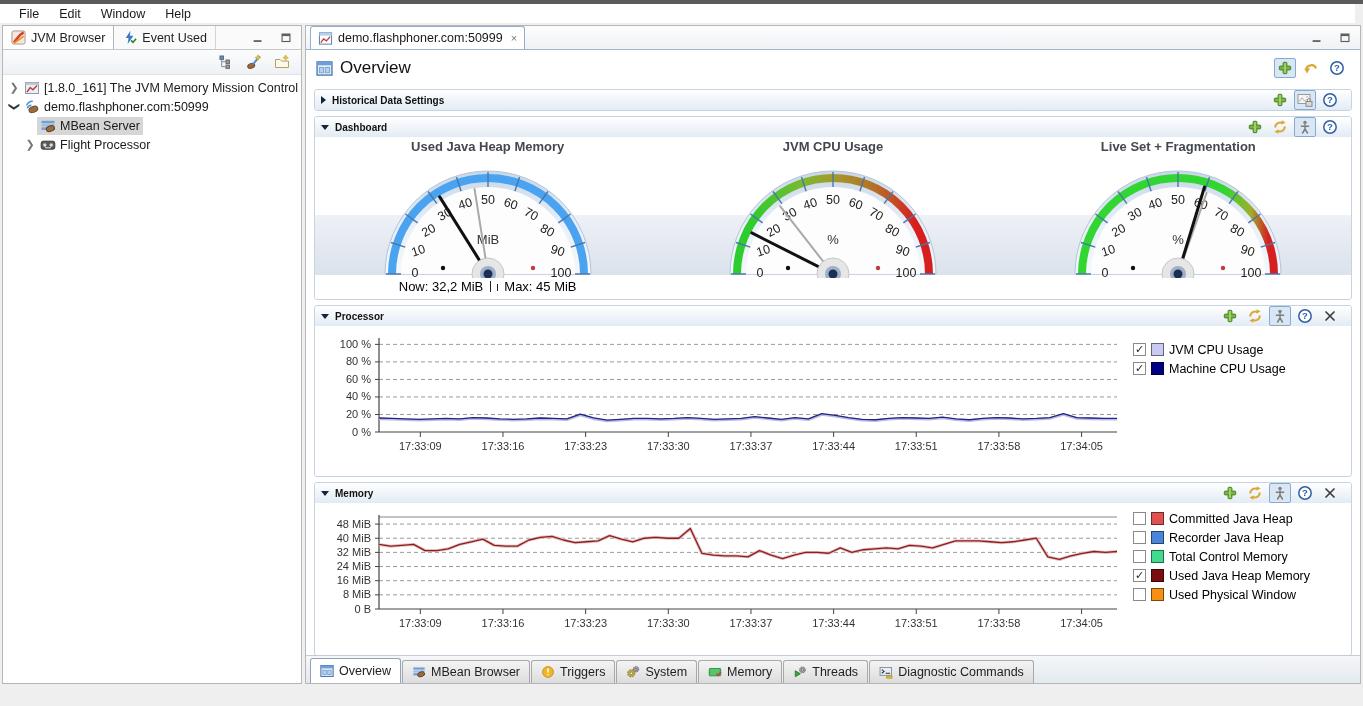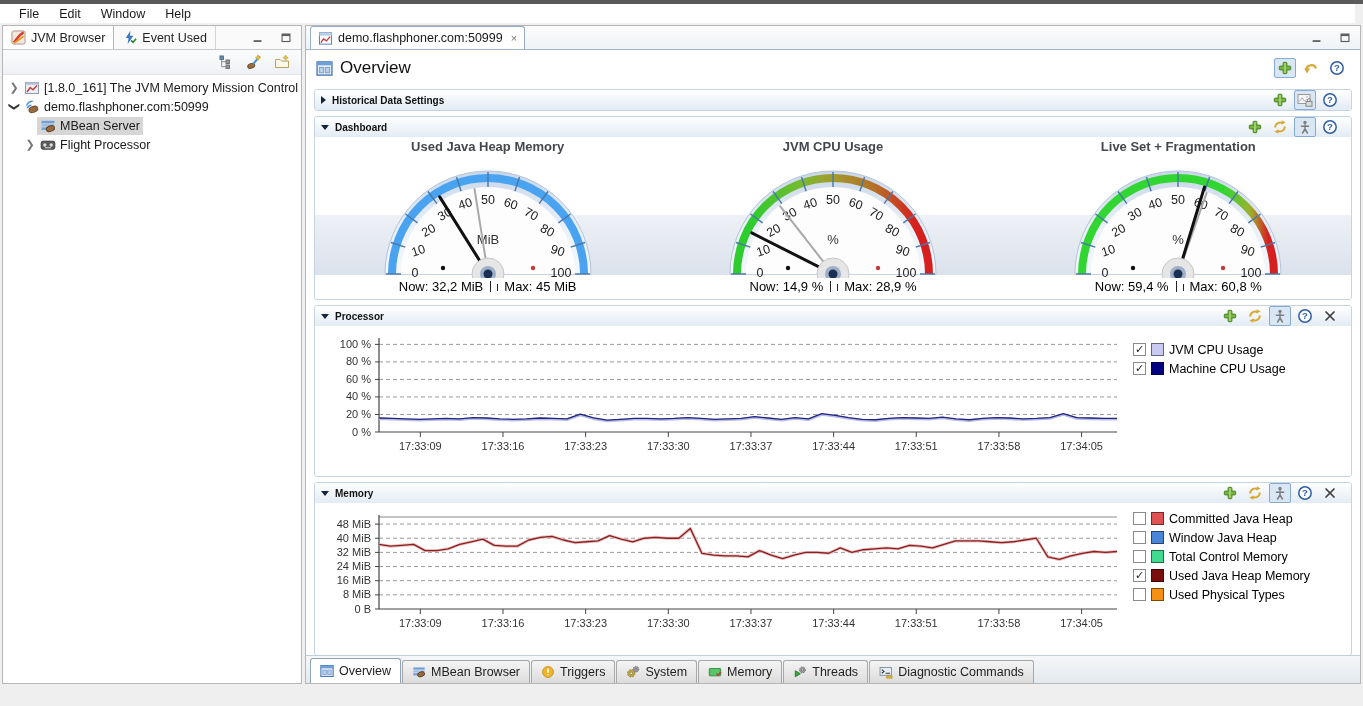--- a/index.html
+++ b/index.html
@@ -424,21 +424,20 @@
                 <text x="193.00" y="118.00" font-size="12.5" fill="#222" text-anchor="middle" dominant-baseline="middle" transform="rotate(0.00 193.00 118.00)" font-family="Liberation Sans,sans-serif">100</text>
                 <text x="120" y="88" font-size="13" fill="#333" text-anchor="middle" font-family="Liberation Sans,sans-serif">%</text>
                 <line x1="127.38" y1="127.46" x2="67.08" y2="50.21" stroke="#a9a9a9" stroke-width="2" stroke-linecap="round"></line>
                 <line x1="130.71" y1="123.41" x2="38.79" y2="76.94" stroke="#111" stroke-width="3" stroke-linecap="round"></line>
                 <circle cx="120" cy="118" r="16" fill="#e6e6e6" stroke="#c6c6c6"></circle>
     <circle cx="120" cy="118" r="8" fill="#9fb0c8"></circle>
     <circle cx="120" cy="118" r="4.5" fill="#1b2f55"></circle>
                 <circle cx="75" cy="112" r="2.2" fill="#111"></circle>
                 <circle cx="165" cy="112" r="2.2" fill="#c23b3b"></circle>
               </svg>
-              <div class="gauge-caption"><span>Now: 14,9 %</span><span class="gcap-div"></span><span class="gcap-div2"></span><span>Max: 28,9 %</span></div>
             </div>
             <div class="gauge-block">
               <div class="gauge-title">Live Set + Fragmentation</div>
               <svg width="240" height="122" viewBox="0 0 240 122" style="margin:0 auto;" xmlns="http://www.w3.org/2000/svg">
                 <defs>
                   <linearGradient id="face2" x1="0" y1="0" x2="0" y2="1">
       <stop offset="0" stop-color="#c9d7e9"></stop>
                     <stop offset="0.55" stop-color="#e9f0f8"></stop>
                     <stop offset="1" stop-color="#f4f8fc"></stop>
                   </linearGradient>
@@ -476,21 +475,20 @@
                 <text x="193.00" y="118.00" font-size="12.5" fill="#222" text-anchor="middle" dominant-baseline="middle" transform="rotate(0.00 193.00 118.00)" font-family="Liberation Sans,sans-serif">100</text>
                 <text x="120" y="88" font-size="13" fill="#333" text-anchor="middle" font-family="Liberation Sans,sans-serif">%</text>
                 <line x1="116.01" y1="129.32" x2="148.62" y2="36.90" stroke="#a9a9a9" stroke-width="2" stroke-linecap="round"></line>
                 <line x1="116.51" y1="129.48" x2="146.48" y2="30.94" stroke="#111" stroke-width="3" stroke-linecap="round"></line>
                 <circle cx="120" cy="118" r="16" fill="#e6e6e6" stroke="#c6c6c6"></circle>
     <circle cx="120" cy="118" r="8" fill="#9fb0c8"></circle>
     <circle cx="120" cy="118" r="4.5" fill="#1b2f55"></circle>
                 <circle cx="75" cy="112" r="2.2" fill="#111"></circle>
                 <circle cx="165" cy="112" r="2.2" fill="#c23b3b"></circle>
               </svg>
-              <div class="gauge-caption"><span>Now: 59,4 %</span><span class="gcap-div"></span><span class="gcap-div2"></span><span>Max: 60,8 %</span></div>
             </div>
           </div>
       </div>
     </div>
 
     <div class="section">
       <div class="sechdr">
         <span class="arrow down"></span>
         <span class="stitle">Processor</span>
         <span class="hdricons" id="proc-icons">
@@ -676,36 +674,36 @@
           </div>
         <div class="legend" id="mem-legend" style="top:6px;">
             <div class="lrow">
               <span class="cb"></span>
               <span class="swatch" style="background:#e05252"></span>
               <span class="llabel">Committed Java Heap</span>
             </div>
             <div class="lrow">
               <span class="cb"></span>
               <span class="swatch" style="background:#4a86d8"></span>
-              <span class="llabel">Window Java Heap</span>
+              <span class="llabel">Recorder Java Heap</span>
             </div>
             <div class="lrow">
               <span class="cb"></span>
               <span class="swatch" style="background:#41da8e"></span>
               <span class="llabel">Total Control Memory</span>
             </div>
             <div class="lrow">
               <span class="cb">✓</span>
               <span class="swatch" style="background:#7a0d0d"></span>
               <span class="llabel">Used Java Heap Memory</span>
             </div>
             <div class="lrow">
               <span class="cb"></span>
               <span class="swatch" style="background:#f59015"></span>
-              <span class="llabel">Used Physical Types</span>
+              <span class="llabel">Used Physical Window</span>
             </div>
           </div>
       </div>
     </div>
   </div>
 
   <div id="bottom-tabs">
       <span class="btab active">
         <span class="mini">
           <svg width="14" height="14" viewBox="0 0 16 16" xmlns="http://www.w3.org/2000/svg">

